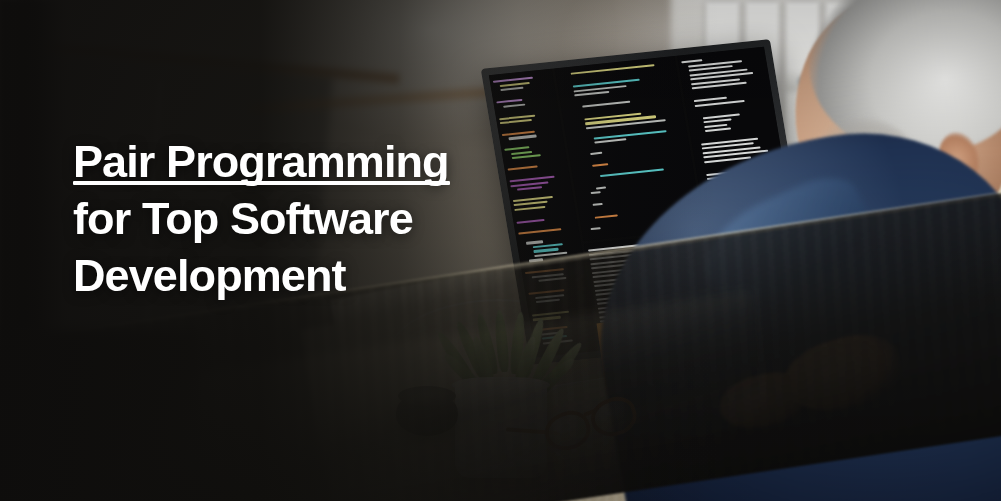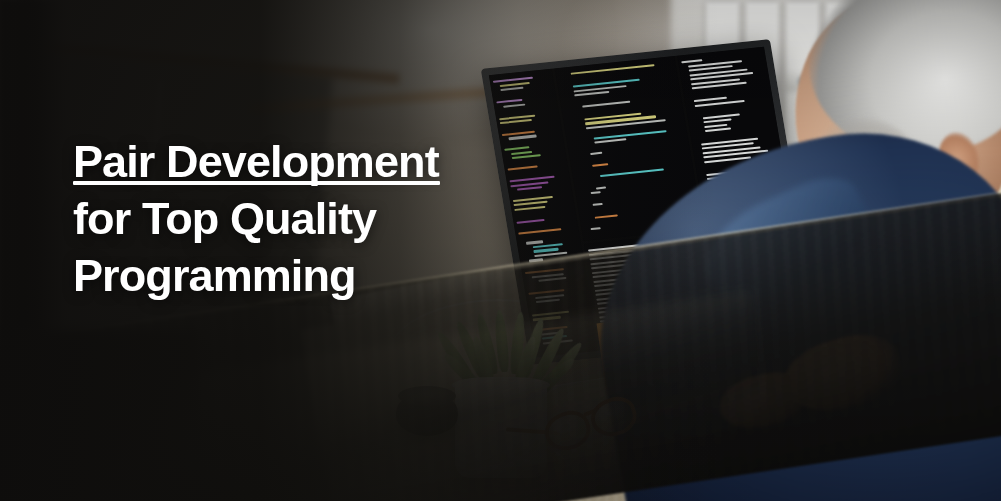--- a/index.html
+++ b/index.html
@@ -746,18 +746,18 @@
 
     <div class="glass-rim"></div>
     <div class="glass-desk"></div>
     <div class="glass-reflect"></div>
     <div class="desk-left-dark"></div>
   </div>
 
   <div class="overlay"></div>
 
   <div class="headline">
-    <span class="hl-line underlined">Pair Development</span>
-    <span class="hl-line">for Top Quality</span>
-    <span class="hl-line">Programming</span>
+    <span class="hl-line underlined">Pair Programming</span>
+    <span class="hl-line">for Top Software</span>
+    <span class="hl-line">Development</span>
   </div>
 
 </div>
 
 </body></html>

